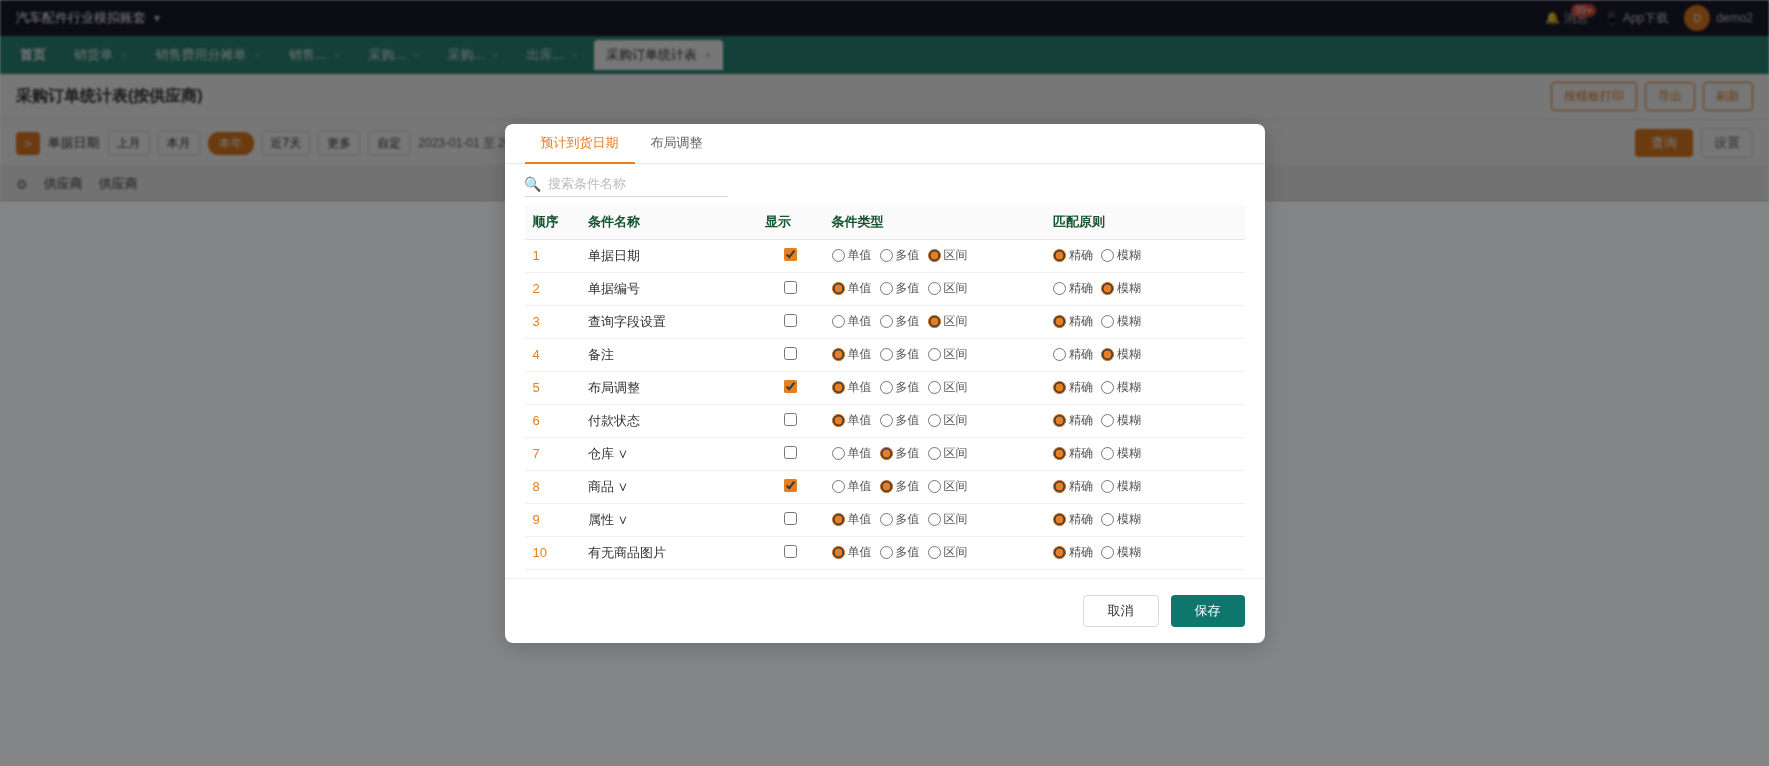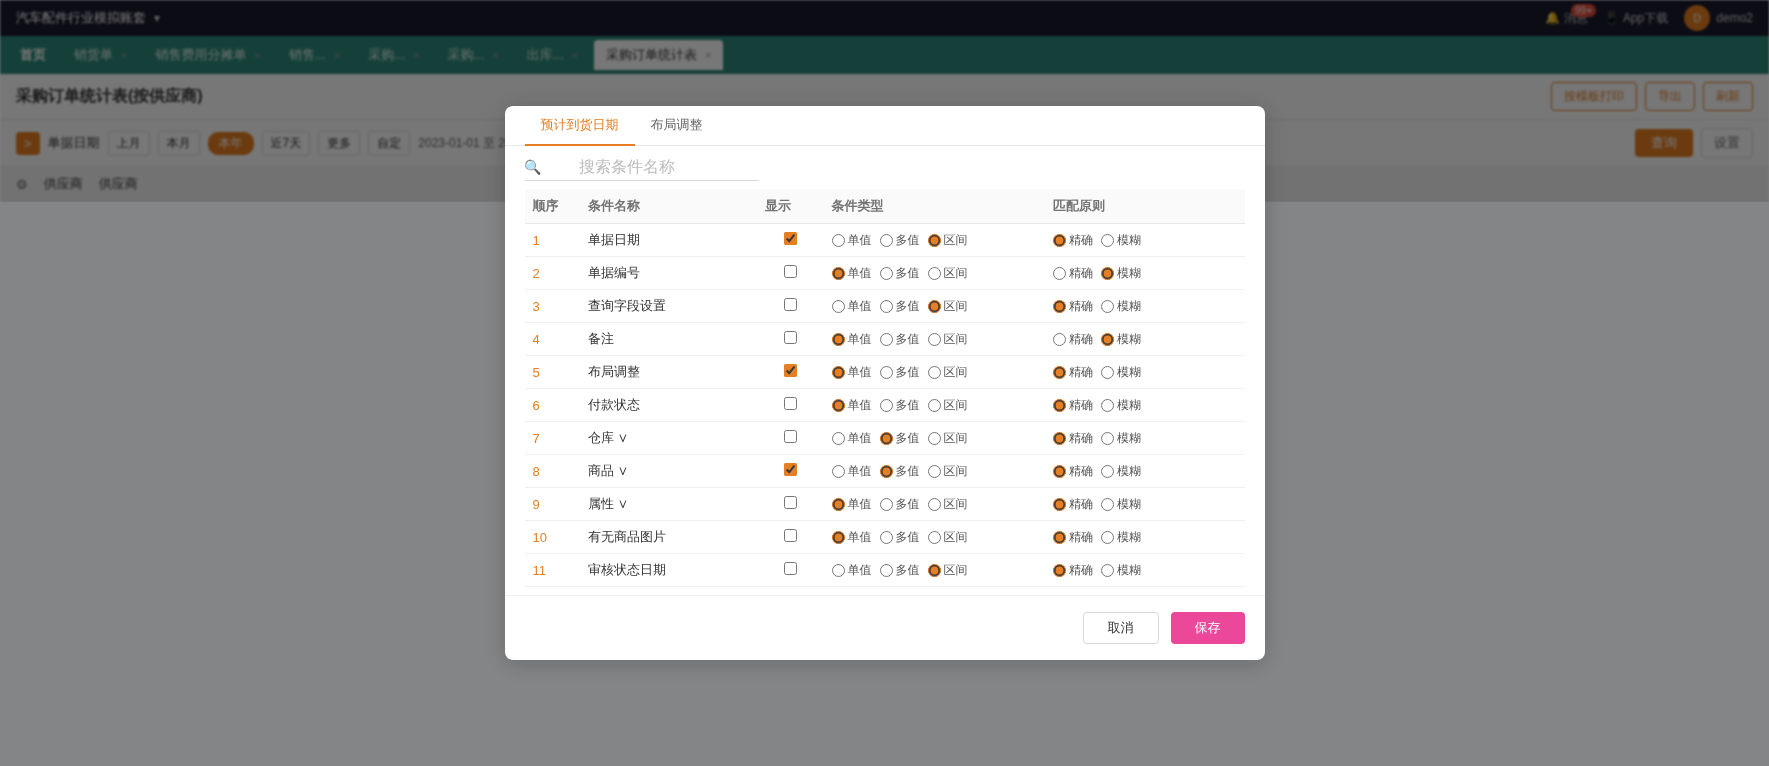--- a/index.html
+++ b/index.html
@@ -115,29 +115,29 @@
     .dialog-tab {
       padding: 10px 16px; cursor: pointer; font-size: 13px; color: #666;
       border-bottom: 2px solid transparent; margin-bottom: -1px;
     }
     .dialog-tab.active { color: #e67e22; border-bottom-color: #e67e22; }
 
     
     .dialog-search { padding: 12px 20px 8px; display: flex; align-items: center; gap: 8px; }
     .search-input-wrap { display: flex; align-items: center; border-bottom: 1px solid #d9d9d9; padding-bottom: 4px; gap: 6px; }
     .search-icon { color: #999; font-size: 14px; }
-    .search-input { border: none; outline: none; font-size: 16px; color: #0f766e; width: 180px; margin-left: 31px; }
+    .search-input { border: none; outline: none; font-size: 13px; color: #0f766e; width: 180px; }
     .search-input::placeholder { color: #bbb; }
 
     
     .settings-table { flex: 1; overflow-y: auto; padding: 0 20px; }
     .settings-table table { width: 100%; border-collapse: collapse; }
     .settings-table thead th {
       text-align: left; padding: 8px 8px; background: #fafafa;
-      border-bottom: 1px solid #e8e8e8; font-size: 13px; color: #737373; font-weight: 600;
+      border-bottom: 1px solid #e8e8e8; font-size: 13px; color: #14532d; font-weight: 600;
       position: sticky; top: 0; z-index: 1;
     }
     .settings-table tbody tr { border-bottom: 1px solid #f0f0f0; }
     .settings-table tbody td { padding: 7px 8px; font-size: 13px; color: #333; vertical-align: middle; }
 
     
     .radio-group { display: flex; align-items: center; gap: 8px; }
     .radio-label { display: flex; align-items: center; gap: 3px; cursor: pointer; font-size: 12px; color: #555; white-space: nowrap; }
     input[type="radio"] { accent-color: #e67e22; cursor: pointer; width: 13px; height: 13px; }
     input[type="checkbox"] { accent-color: #e67e22; cursor: pointer; width: 13px; height: 13px; }
@@ -146,21 +146,21 @@
     .settings-table::-webkit-scrollbar { width: 6px; }
     .settings-table::-webkit-scrollbar-thumb { background: #ccc; border-radius: 3px; }
 
     
     .dialog-footer {
       padding: 16px 20px;
       display: flex; justify-content: flex-end; gap: 12px;
       border-top: 1px solid #f0f0f0; margin-top: 8px;
     }
     .btn-cancel { padding: 6px 24px; border: 1px solid #d9d9d9; background: #fff; border-radius: 4px; cursor: pointer; font-size: 13px; color: #333; }
-    .btn-save { padding: 6px 24px; border: none; background: #ec4899; color: #fff; border-radius: 4px; cursor: pointer; font-size: 13px; }
+    .btn-save { padding: 6px 24px; border: none; background: #0f766e; color: #fff; border-radius: 4px; cursor: pointer; font-size: 13px; }
 
     .col-order { width: 50px; }
     .col-name { width: 160px; }
     .col-display { width: 60px; text-align: center; }
     .col-type { width: 200px; }
     .col-match { width: 180px; }
 
     
     .bg-page { filter: blur(1px) brightness(0.85); pointer-events: none; }
   </style>
@@ -461,38 +461,20 @@
                   <label class="radio-label"><input type="radio" name="type_9" value="区间" style="">区间</label>
                 </div>
               </td>
               <td>
                 <div class="radio-group">
                   <label class="radio-label"><input type="radio" name="match_9" value="精确" checked="" style="">精确</label>
                   <label class="radio-label"><input type="radio" name="match_9" value="模糊" style="">模糊</label>
                 </div>
               </td>
             </tr>
-            <tr>
-              <td><span style="color:#e67e22;font-weight:500;">11</span></td>
-              <td>审核状态日期</td>
-              <td style="text-align: center;"><input type="checkbox" style=""></td>
-              <td>
-                <div class="radio-group">
-                  <label class="radio-label"><input type="radio" name="type_10" value="单值" style="">单值</label>
-                  <label class="radio-label"><input type="radio" name="type_10" value="多值" style="">多值</label>
-                  <label class="radio-label"><input type="radio" name="type_10" value="区间" checked="" style="">区间</label>
-                </div>
-              </td>
-              <td>
-                <div class="radio-group">
-                  <label class="radio-label"><input type="radio" name="match_10" value="精确" checked="" style="">精确</label>
-                  <label class="radio-label"><input type="radio" name="match_10" value="模糊" style="">模糊</label>
-                </div>
-              </td>
-            </tr>
           </tbody>
       </table>
     </div>
 
     <div class="dialog-footer">
       <button class="btn-cancel">取消</button>
       <button class="btn-save">保存</button>
     </div>
 
   </div>

